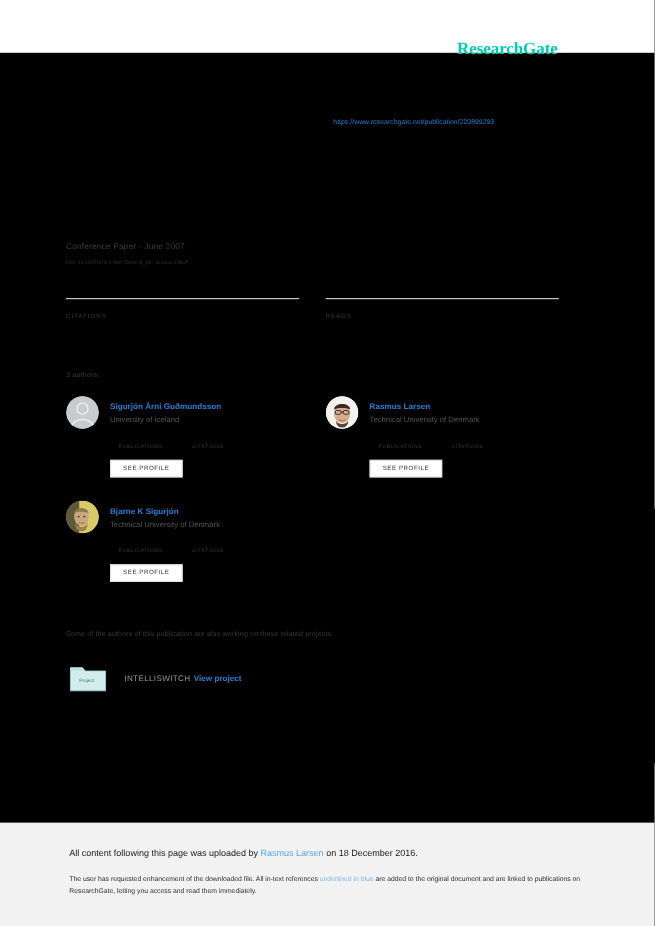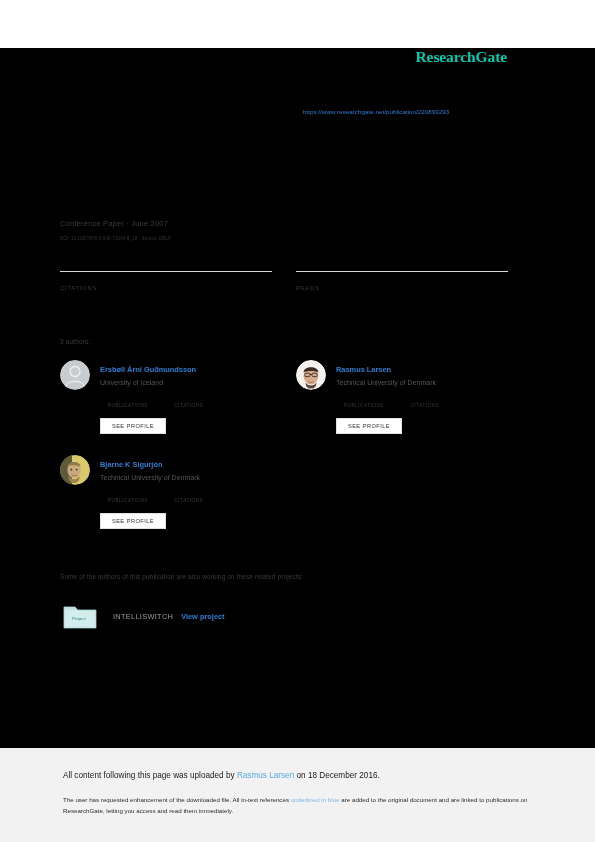--- a/index.html
+++ b/index.html
@@ -29,21 +29,21 @@
     position: absolute;
     left: 0; top: 48px;
     width: 595px;
     height: 700px;
     background: #000000;
   }
 
   .rg-logo {
     position: absolute;
     right: 88px;
-    top: 48px;
+    top: 36px;
     font-family: "Liberation Serif", serif;
     font-weight: bold;
     font-size: 15.5px;
     letter-spacing: -0.1px;
     color: #00ccb1;
     white-space: nowrap;
   }
 
   .pub-url {
     position: absolute;
@@ -217,21 +217,21 @@
     margin-left: 16px;
     font-size: 7.4px;
     color: #9a9a9a;
     letter-spacing: 0.3px;
     white-space: nowrap;
   }
   .project-link {
     font-size: 7.4px;
     font-weight: bold;
     color: #2a7fd4;
-    margin-left: 8px;
+    margin-left: 3px;
     cursor: pointer;
     white-space: nowrap;
   }
 
   
   .footer {
     position: absolute;
     left: 0;
     top: 748px;
     width: 595px;
@@ -288,21 +288,21 @@
 <div class="authors-count">3 authors:</div>
 
 <div class="author-card" id="author-0">
   <div class="avatar">
     <svg width="30" height="30" viewBox="0 0 30 30">
       <circle cx="15" cy="15" r="15" fill="#c8ccce"></circle>
       <circle cx="15" cy="11.5" r="5" fill="none" stroke="#eef0f1" stroke-width="1.3"></circle>
       <path d="M5.5 27 C6.5 19.5 23.5 19.5 24.5 27" fill="none" stroke="#eef0f1" stroke-width="1.3"></path>
     </svg>
   </div>
-  <div class="author-name">Ersbøll Árni Guðmundsson</div>
+  <div class="author-name">Sigurjón Árni Guðmundsson</div>
   <div class="author-inst">University of Iceland</div>
   <div class="author-stats">
     <div class="stat-col">
       <div class="n"></div>
       <div class="t">PUBLICATIONS</div>
     </div>
     <div class="stat-col">
       <div class="n"></div>
       <div class="t">CITATIONS</div>
     </div>

